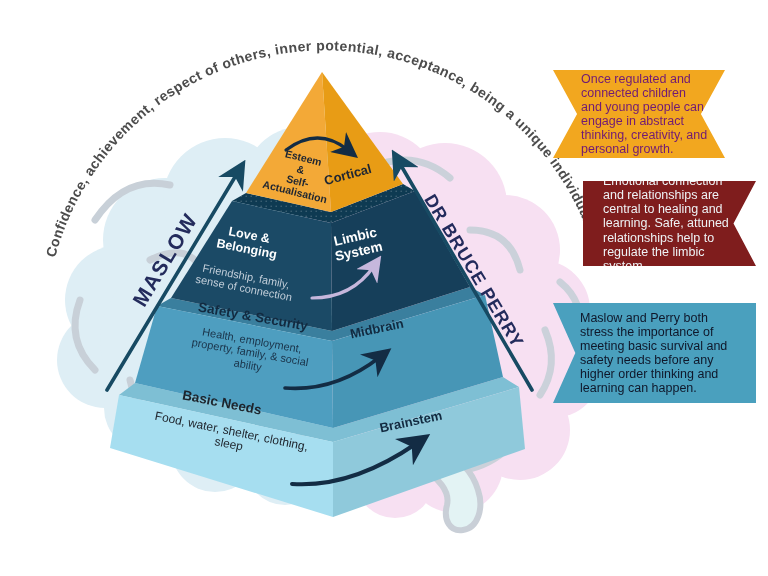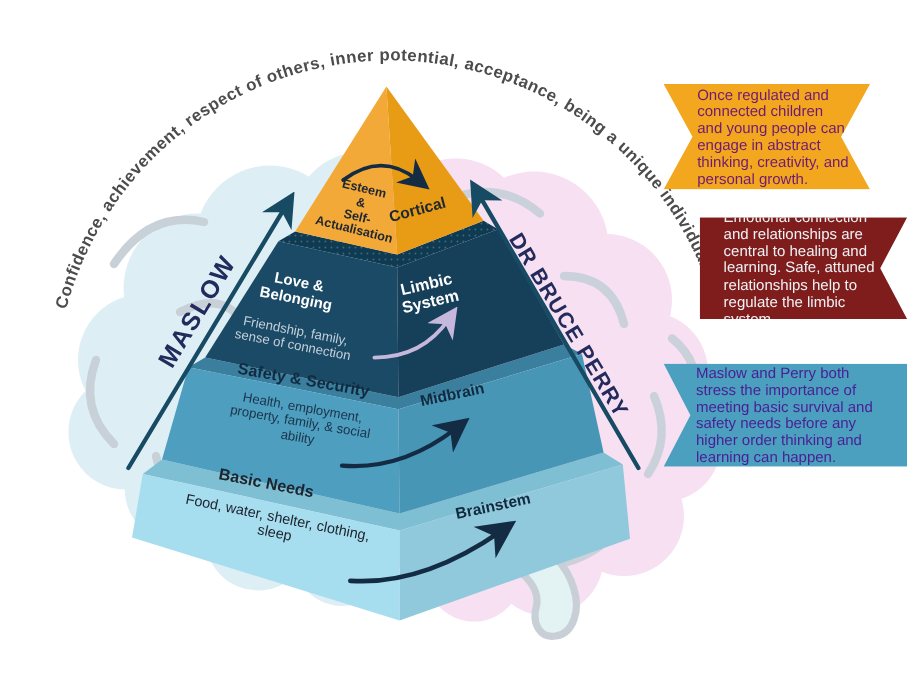--- a/index.html
+++ b/index.html
@@ -10,21 +10,21 @@
        line-height:1.12;pointer-events:none;}
   .banner{position:absolute;display:flex;align-items:center;box-sizing:border-box;
           font-size:12.5px;line-height:1.13;font-weight:500;}
   .banner p{margin:0;}
   .banner-orange{left:553px;top:70px;width:172px;height:88px;background:#F2A71F;color:#701a75;
        padding:6px 16px 6px 28px;
        clip-path:polygon(0% 0%,100% 0%,86% 50%,100% 100%,0% 100%,14% 50%);}
   .banner-navy{left:583px;top:181px;width:173px;height:85px;background:#7f1d1d;color:#EEF2F5;
        padding:6px 18px 6px 20px;
        clip-path:polygon(0 0,100% 0,87% 50%,100% 100%,0 100%);}
-  .banner-teal{left:553px;top:303px;width:203px;height:86px;background:#4AA0BE;color:#4c1d95;
+  .banner-teal{left:553px;top:303px;width:203px;height:100px;background:#4AA0BE;color:#0f172a;
        padding:6px 12px 6px 27px;
        clip-path:polygon(0 0,100% 0,100% 100%,0 100%,11% 50%);}
   .logo{position:absolute;left:14px;top:4px;width:96px;text-align:center;}
   .logo-name{font-size:7.5px;font-weight:bold;color:#8F9498;letter-spacing:.2px;}
   .logo-tag{font-size:4px;color:#B8BDC2;letter-spacing:1px;text-transform:uppercase;}
 </style>
 </head>
 <body>
 
 <div class="canvas">

